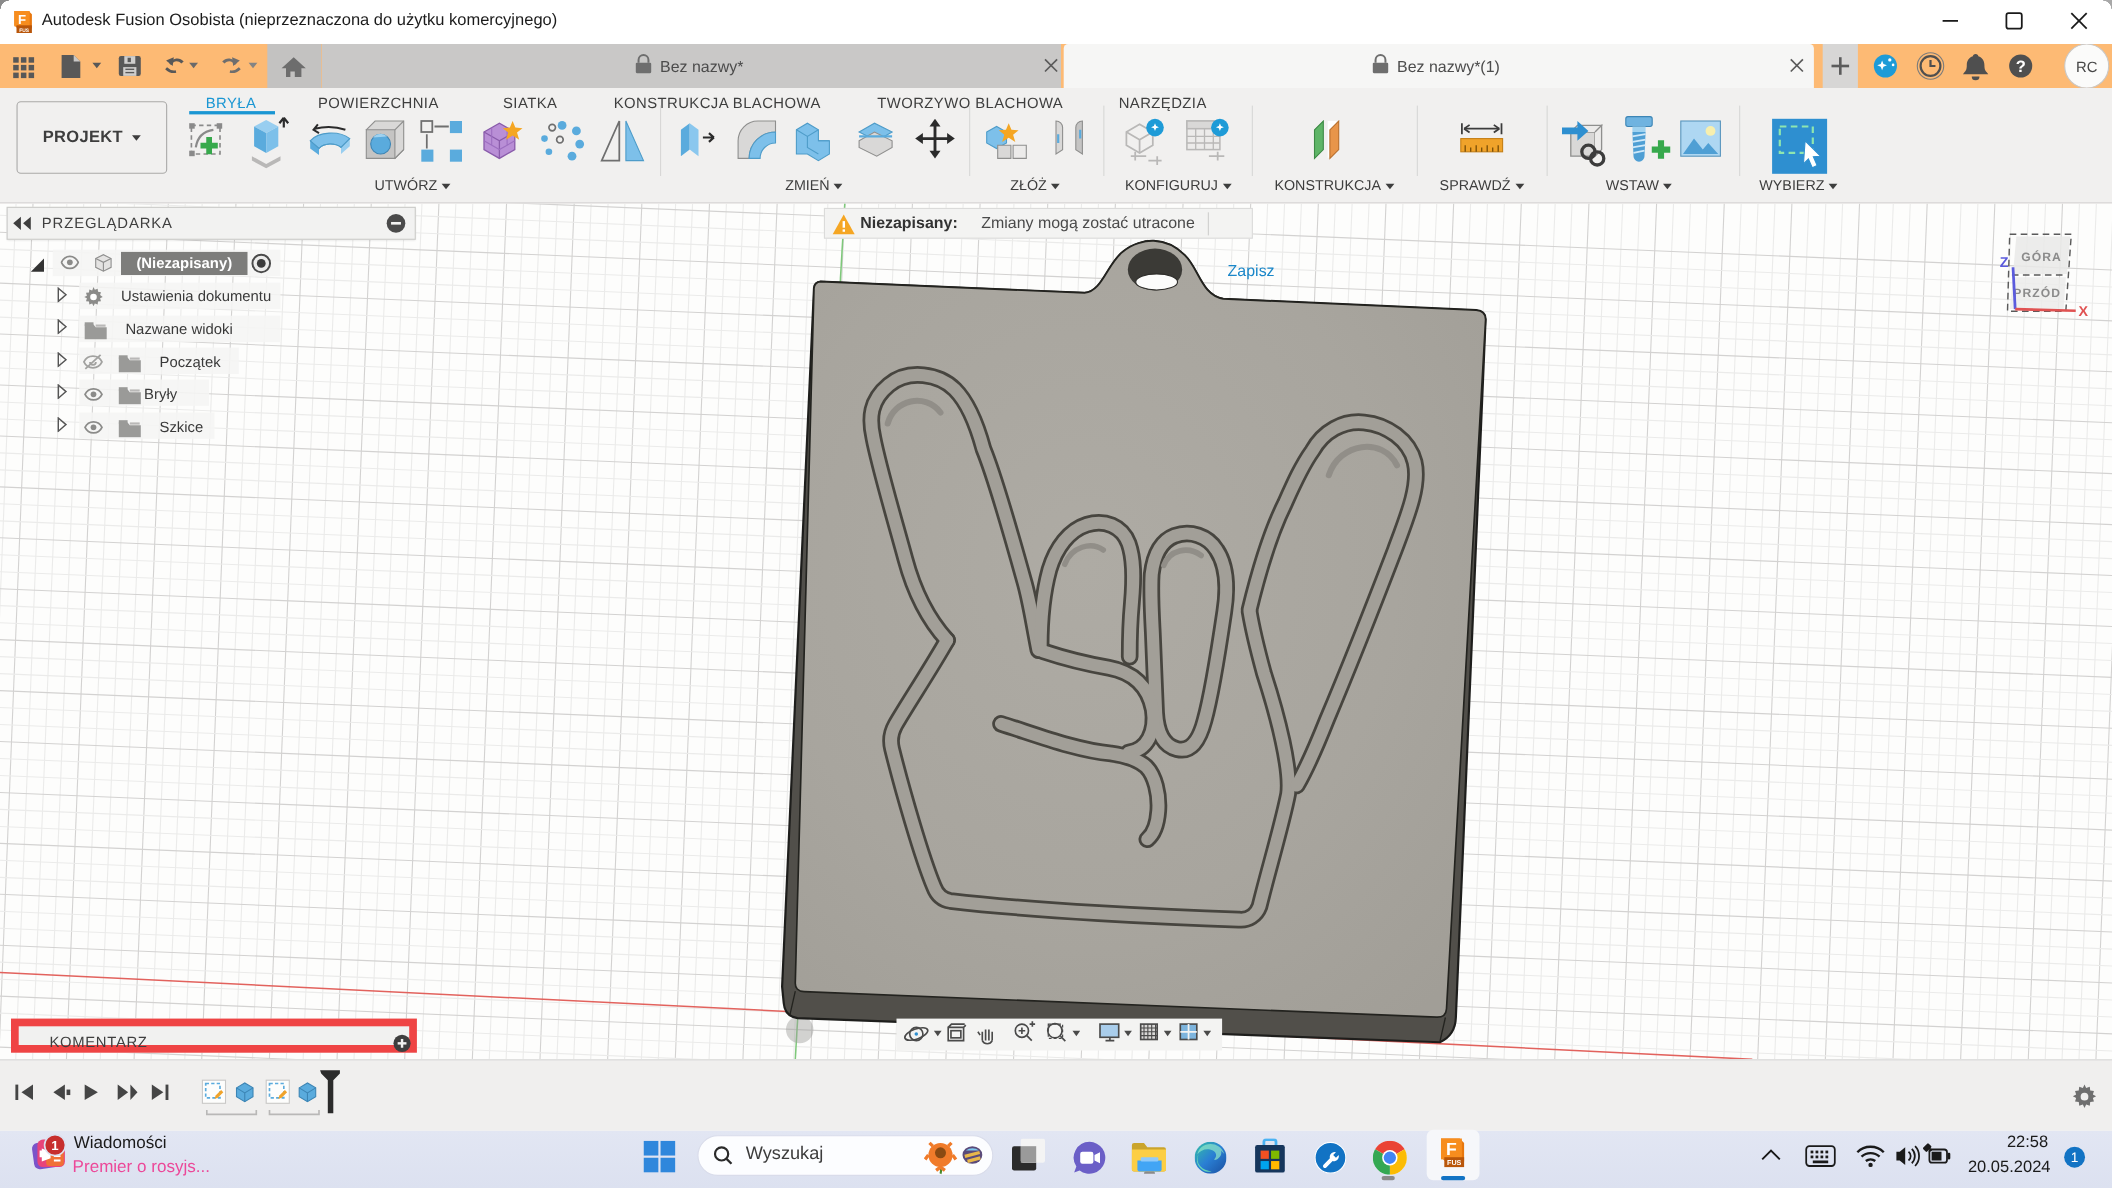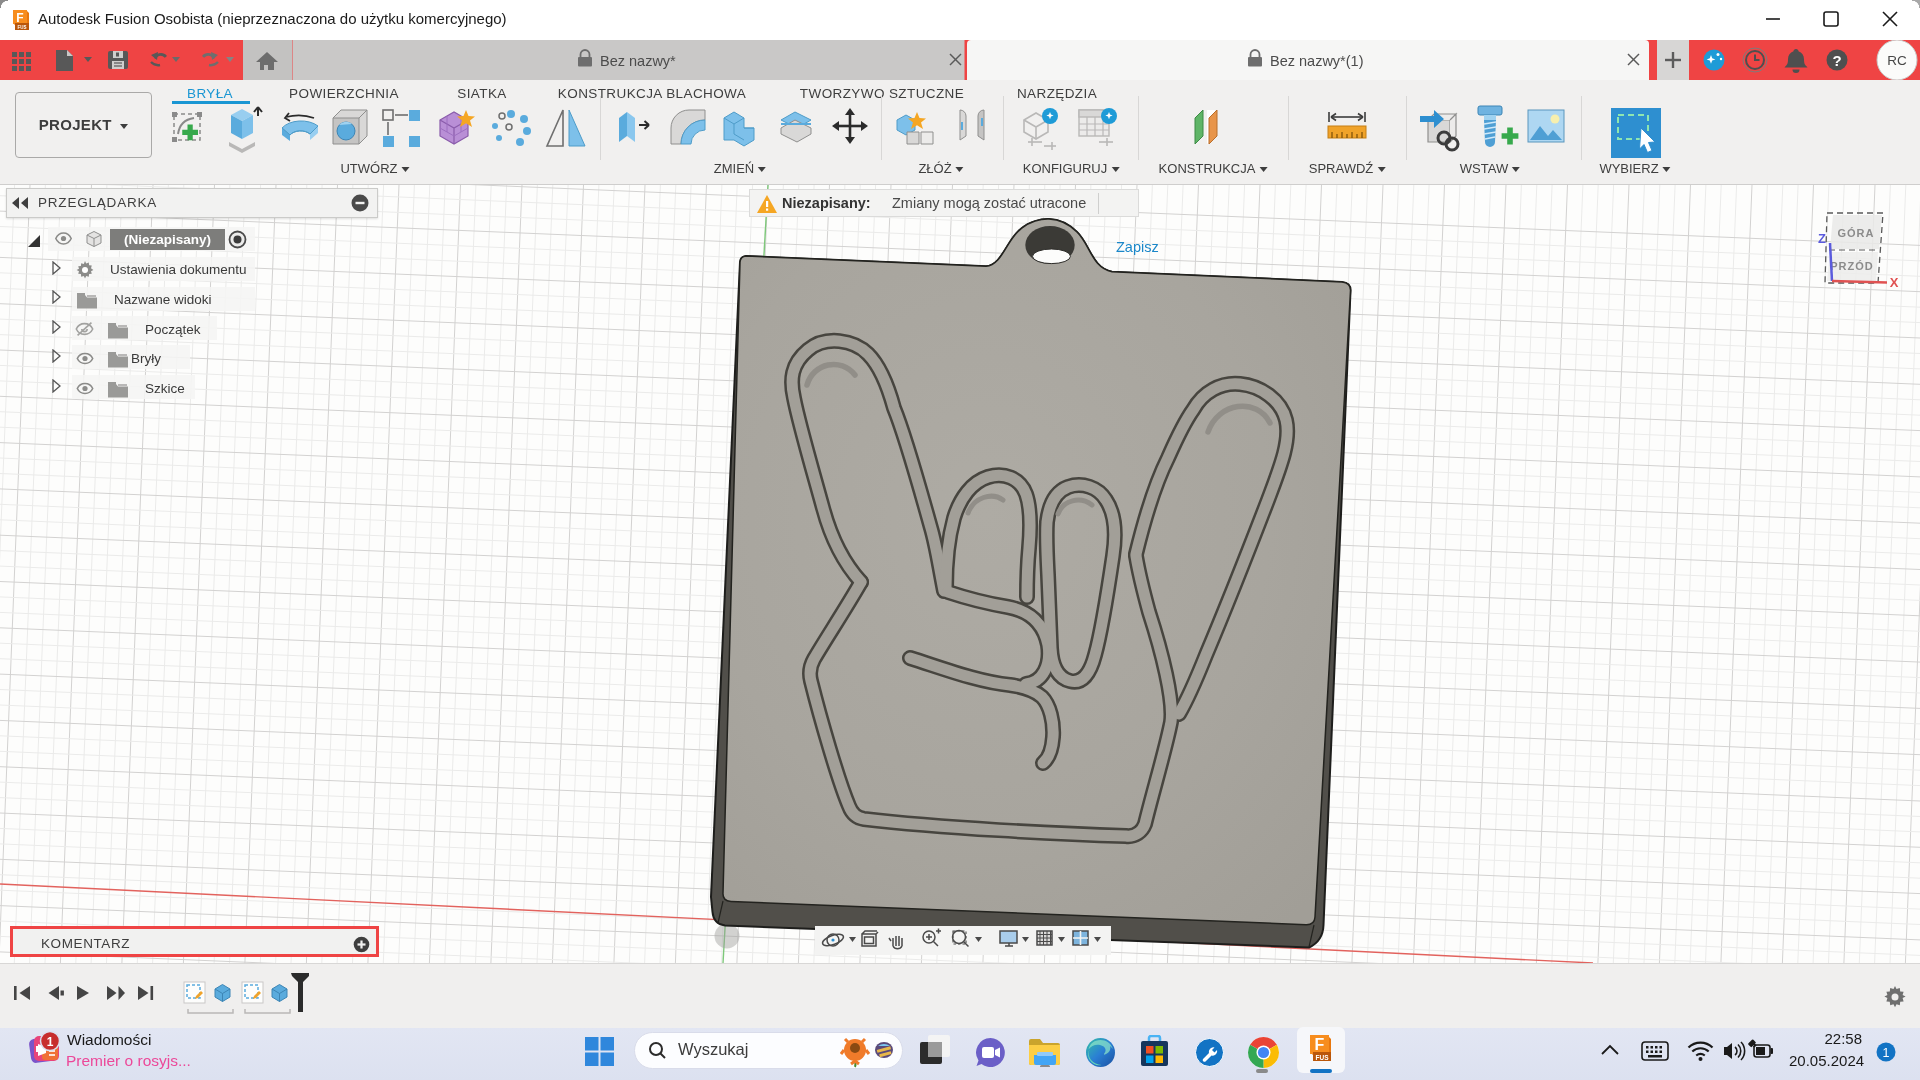--- a/index.html
+++ b/index.html
@@ -1,18 +1,18 @@
 <!DOCTYPE html>
 <html><head><meta charset="utf-8">
 <style>
 *{margin:0;padding:0;box-sizing:border-box;}
 html,body{width:1920px;height:1080px;overflow:hidden;font-family:"Liberation Sans",sans-serif;background:#fff;}
 .abs{position:absolute;}
 #titlebar{left:0;top:0;width:1920px;height:40px;background:#fff;}
-#tabstrip{left:0;top:40px;width:1920px;height:40px;background:#ef4444;}
+#tabstrip{left:0;top:40px;width:1920px;height:40px;background:#fdba74;}
 #ribbon{left:0;top:80px;width:1920px;height:105px;background:#f1f0ef;border-bottom:1px solid #cfcecd;}
 #viewport{left:0;top:185px;width:1920px;height:778px;}
 #timeline{left:0;top:963px;width:1920px;height:65px;background:#f0efee;border-top:1px solid #d8d7d6;}
 #taskbar{left:0;top:1028px;width:1920px;height:52px;background:linear-gradient(180deg,#e2e6f3,#dce1f0);}
 .rtab{position:absolute;top:6px;font-size:13.5px;color:#3e3e3e;letter-spacing:0.4px;}
 .glabel{position:absolute;top:81px;font-size:13px;color:#3e3e3e;text-align:center;}
 .car{display:inline-block;width:0;height:0;border-left:4px solid transparent;border-right:4px solid transparent;border-top:5px solid #3e3e3e;margin-left:4px;margin-bottom:1px;}
 .sep{position:absolute;top:16px;height:64px;width:1px;background:#d8d7d6;}
 .trow{position:absolute;font-size:13.5px;color:#3a3a3a;}
 .trowbg{position:absolute;background:rgba(245,245,244,0.87);}
@@ -106,21 +106,21 @@
  <text x="1837" y="25.5" font-size="15" font-weight="bold" fill="#fff" text-anchor="middle">?</text>
  <circle cx="1897" cy="20" r="20" fill="#fbfbfa" stroke="#c9c8c7" stroke-width="1"></circle>
  <text x="1897" y="25" font-size="13.5" fill="#474747" text-anchor="middle">RC</text>
 </svg>
 </div>
 <div id="ribbon" class="abs">
     <div class="rtab" style="left:210px;transform:translateX(-50%);color:#1a96d3">BRYŁA</div>
     <div class="rtab" style="left:344px;transform:translateX(-50%);color:#3e3e3e">POWIERZCHNIA</div>
     <div class="rtab" style="left:482px;transform:translateX(-50%);color:#3e3e3e">SIATKA</div>
     <div class="rtab" style="left:652px;transform:translateX(-50%);color:#3e3e3e">KONSTRUKCJA BLACHOWA</div>
-    <div class="rtab" style="left:882px;transform:translateX(-50%);color:#3e3e3e">TWORZYWO SZTUCZNE</div>
+    <div class="rtab" style="left:882px;transform:translateX(-50%);color:#3e3e3e">TWORZYWO BLACHOWA</div>
     <div class="rtab" style="left:1057px;transform:translateX(-50%);color:#3e3e3e">NARZĘDZIA</div>
     <div class="abs" style="left:172px;top:21px;width:78px;height:3px;background:#1a96d3"></div>
     <div class="abs" style="left:15px;top:12px;width:137px;height:66px;border:1px solid #aaa9a8;border-radius:4px;"></div>
     <div class="abs" style="left:15px;top:12px;width:137px;height:80px;line-height:66px;text-align:center;font-size:15px;color:#3d3d3d;font-weight:bold;letter-spacing:.3px;">PROJEKT <span class="car" style="border-top-color:#3d3d3d"></span></div>
     <div class="sep" style="left:600px"></div>
     <div class="sep" style="left:881px"></div>
     <div class="sep" style="left:1003px"></div>
     <div class="sep" style="left:1138px"></div>
     <div class="sep" style="left:1288px"></div>
     <div class="sep" style="left:1406px"></div>
@@ -692,21 +692,21 @@
 <svg class="abs" style="left:6px;top:4px" width="22" height="20" viewBox="0 0 22 20">
 <path d="M11 1 L21 19 H1 Z" fill="#f5a623"></path>
       <rect x="10" y="7" width="2.2" height="6" fill="#fff"></rect>
       <rect x="10" y="14.5" width="2.2" height="2.2" fill="#fff"></rect>
     </svg>
 <div class="abs" style="left:32px;top:5px;font-size:14.5px;font-weight:bold;color:#333;">Niezapisany:</div>
 <div class="abs" style="left:142px;top:5px;font-size:14.5px;color:#4a4a4a;">Zmiany mogą zostać utracone</div>
 <div class="abs" style="left:348px;top:3px;width:1px;height:21px;background:#cfcfce;"></div>
 <div class="abs" style="left:366px;top:5px;font-size:14.5px;color:#1a87c9;margin-top:44px;">Zapisz</div>
 </div>
-<div class="abs" style="left:10px;top:926px;width:369px;height:31px;background:#f1f1f0;border:3px solid #ef4444;">
+<div class="abs" style="left:10px;top:926px;width:369px;height:31px;background:#f1f1f0;border:7px solid #ef4444;">
 <div class="abs" style="left:28px;top:7px;font-size:13.5px;color:#3e3e3e;letter-spacing:0.6px;">KOMENTARZ</div>
 <svg class="abs" style="left:340px;top:7px" width="17" height="17">
       <circle cx="8.5" cy="8.5" r="7.8" fill="#3e3e3e"></circle>
       <rect x="4.5" y="7.4" width="8" height="2.2" fill="#f1f1f0"></rect>
       <rect x="7.4" y="4.5" width="2.2" height="8" fill="#f1f1f0"></rect>
     </svg>
 </div>
 <div id="timeline" class="abs">
 <svg class="abs" style="left:0;top:0" width="1920" height="65" viewBox="0 0 1920 65">
 <g fill="#454545">

